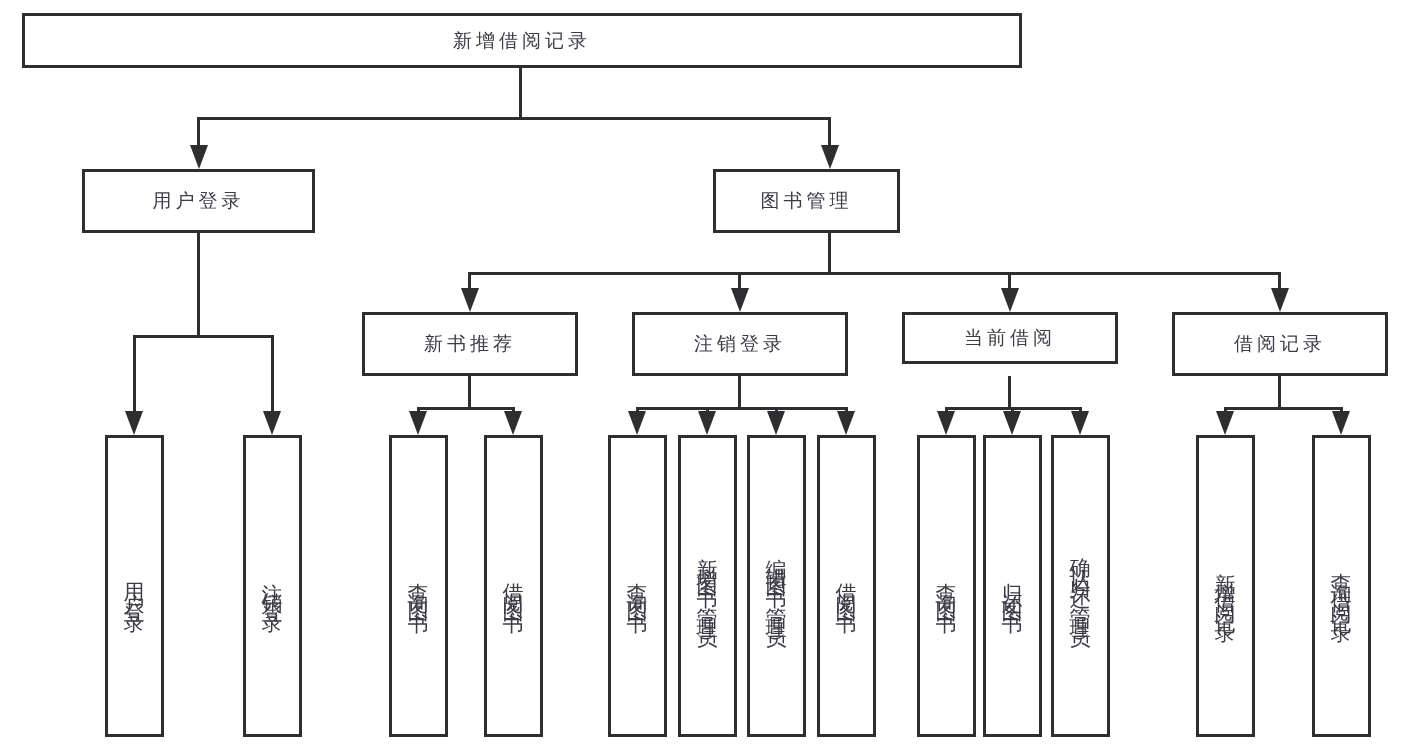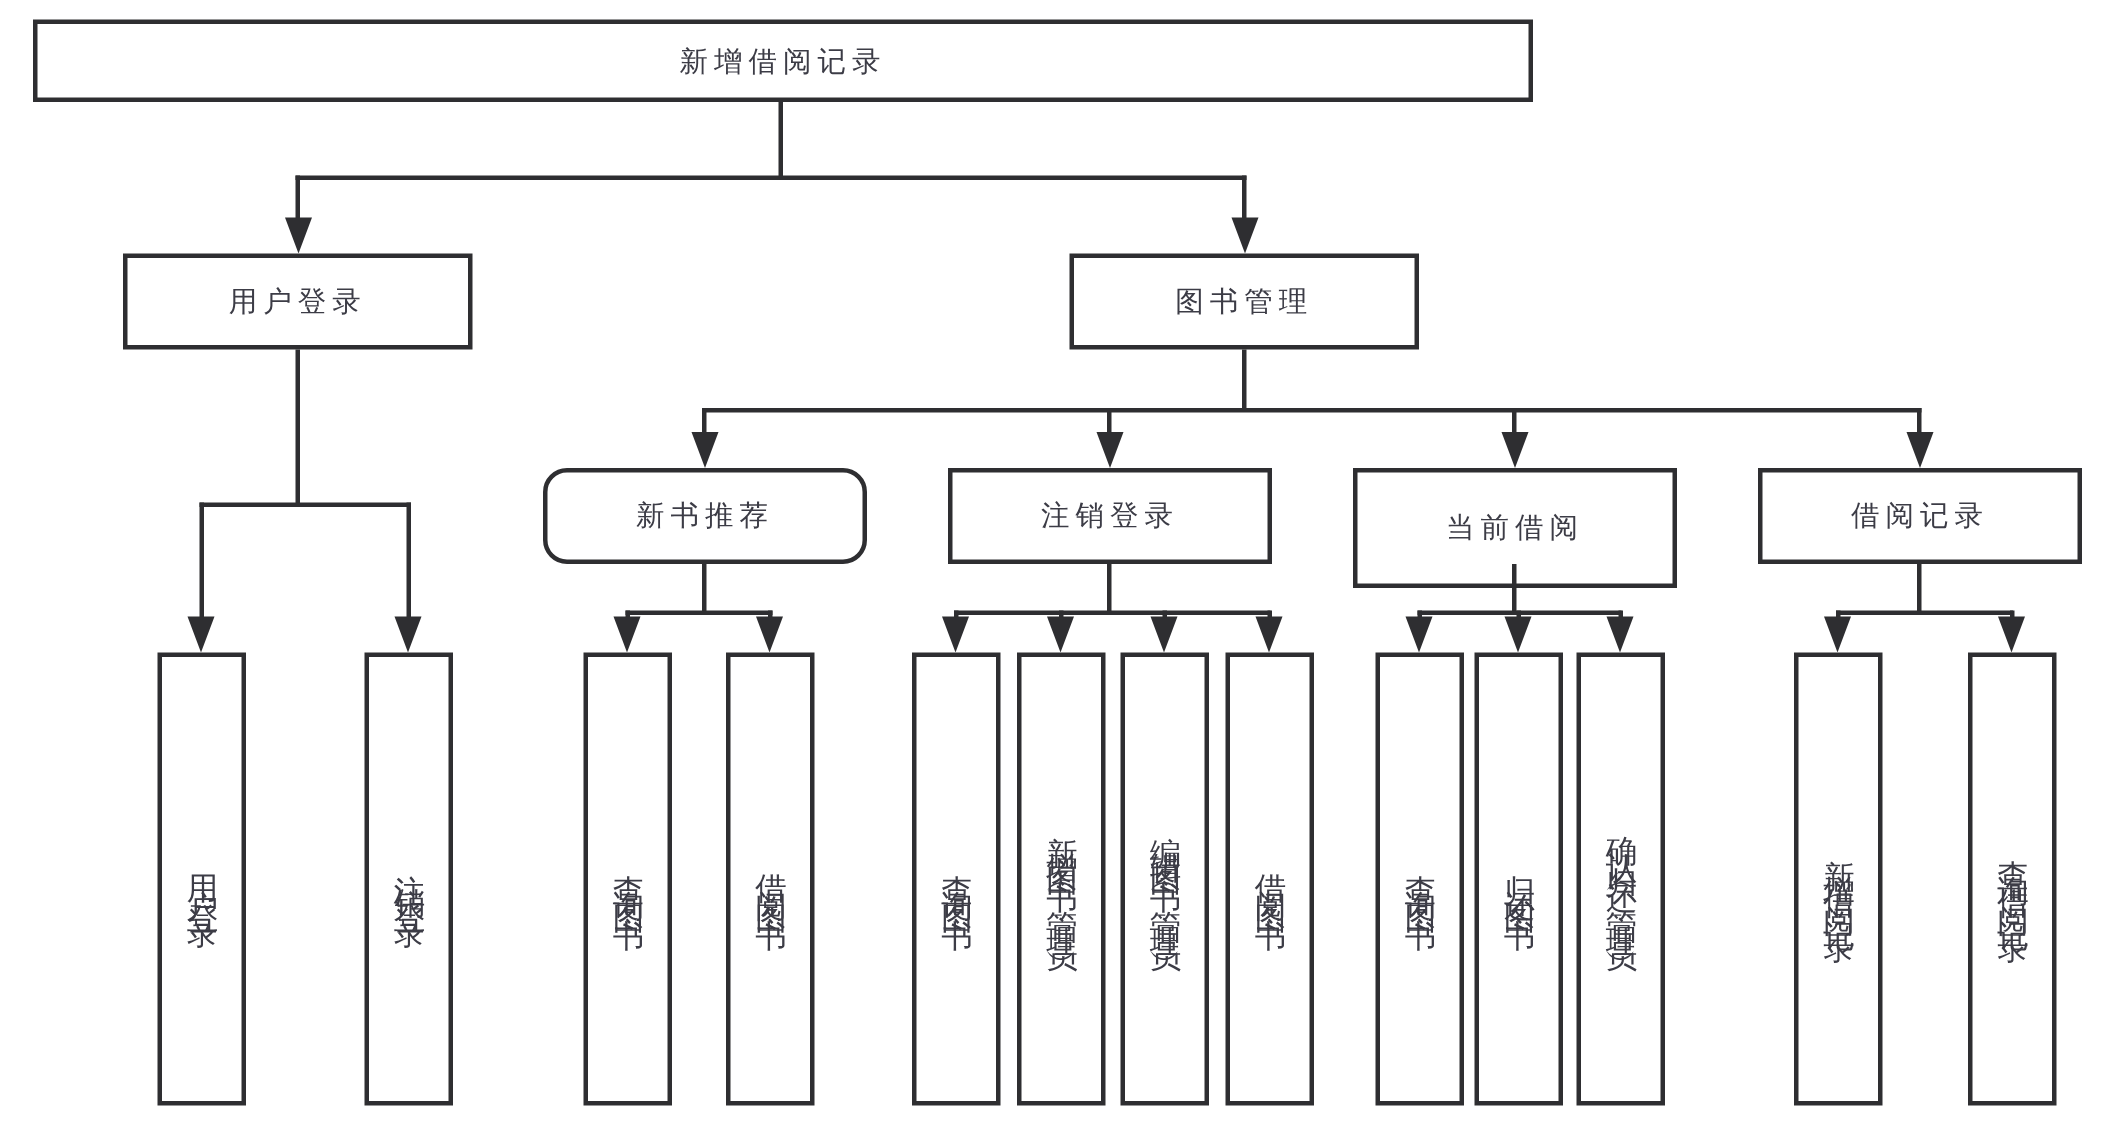--- a/index.html
+++ b/index.html
@@ -41,21 +41,21 @@
   <div class="v" style="left:519px;top:68px;height:50px;"></div>
   <div class="h" style="left:197px;top:117px;width:634px;"></div>
   <div class="v" style="left:197px;top:117px;height:31px;"></div>
   <div class="arrow" style="left:190px;top:145px;"></div>
   <div class="v" style="left:828px;top:117px;height:31px;"></div>
   <div class="arrow" style="left:821px;top:145px;"></div>
 
   <div class="box hbox" style="left:82px;top:169px;width:233px;height:64px;">
     <span>用户登录</span>
   </div>
-  <div class="box hbox" style="left:713px;top:169px;width:233px;height:64px;">
+  <div class="box hbox" style="left:713px;top:169px;width:187px;height:64px;">
     <span>图书管理</span>
   </div>
 
   <div class="v" style="left:197px;top:233px;height:104px;"></div>
   <div class="h" style="left:133px;top:335px;width:141px;"></div>
   <div class="v" style="left:133px;top:335px;height:79px;"></div>
   <div class="arrow" style="left:125px;top:411px;"></div>
   <div class="v" style="left:271px;top:335px;height:79px;"></div>
   <div class="arrow" style="left:263px;top:411px;"></div>
 
@@ -63,27 +63,27 @@
   <div class="h" style="left:469px;top:272px;width:812px;"></div>
   <div class="v" style="left:468px;top:272px;height:20px;"></div>
   <div class="arrow" style="left:461px;top:288px;"></div>
   <div class="v" style="left:738px;top:272px;height:20px;"></div>
   <div class="arrow" style="left:731px;top:288px;"></div>
   <div class="v" style="left:1008px;top:272px;height:20px;"></div>
   <div class="arrow" style="left:1001px;top:288px;"></div>
   <div class="v" style="left:1278px;top:272px;height:20px;"></div>
   <div class="arrow" style="left:1271px;top:288px;"></div>
 
-  <div class="box hbox" style="left:362px;top:312px;width:216px;height:64px;border-radius:16px;">
+  <div class="box hbox" style="left:362px;top:312px;width:216px;height:64px;">
     <span>新书推荐</span>
   </div>
   <div class="box hbox" style="left:632px;top:312px;width:216px;height:64px;">
     <span>注销登录</span>
   </div>
-  <div class="box hbox" style="left:902px;top:312px;width:216px;height:80px;">
+  <div class="box hbox" style="left:902px;top:312px;width:216px;height:52px;">
     <span>当前借阅</span>
   </div>
   <div class="box hbox" style="left:1172px;top:312px;width:216px;height:64px;">
     <span>借阅记录</span>
   </div>
 
   <div class="v" style="left:468px;top:376px;height:33px;"></div>
   <div class="h" style="left:417px;top:407px;width:98px;"></div>
   <div class="v" style="left:417px;top:407px;height:9px;"></div>
   <div class="arrow" style="left:409px;top:411px;"></div>

